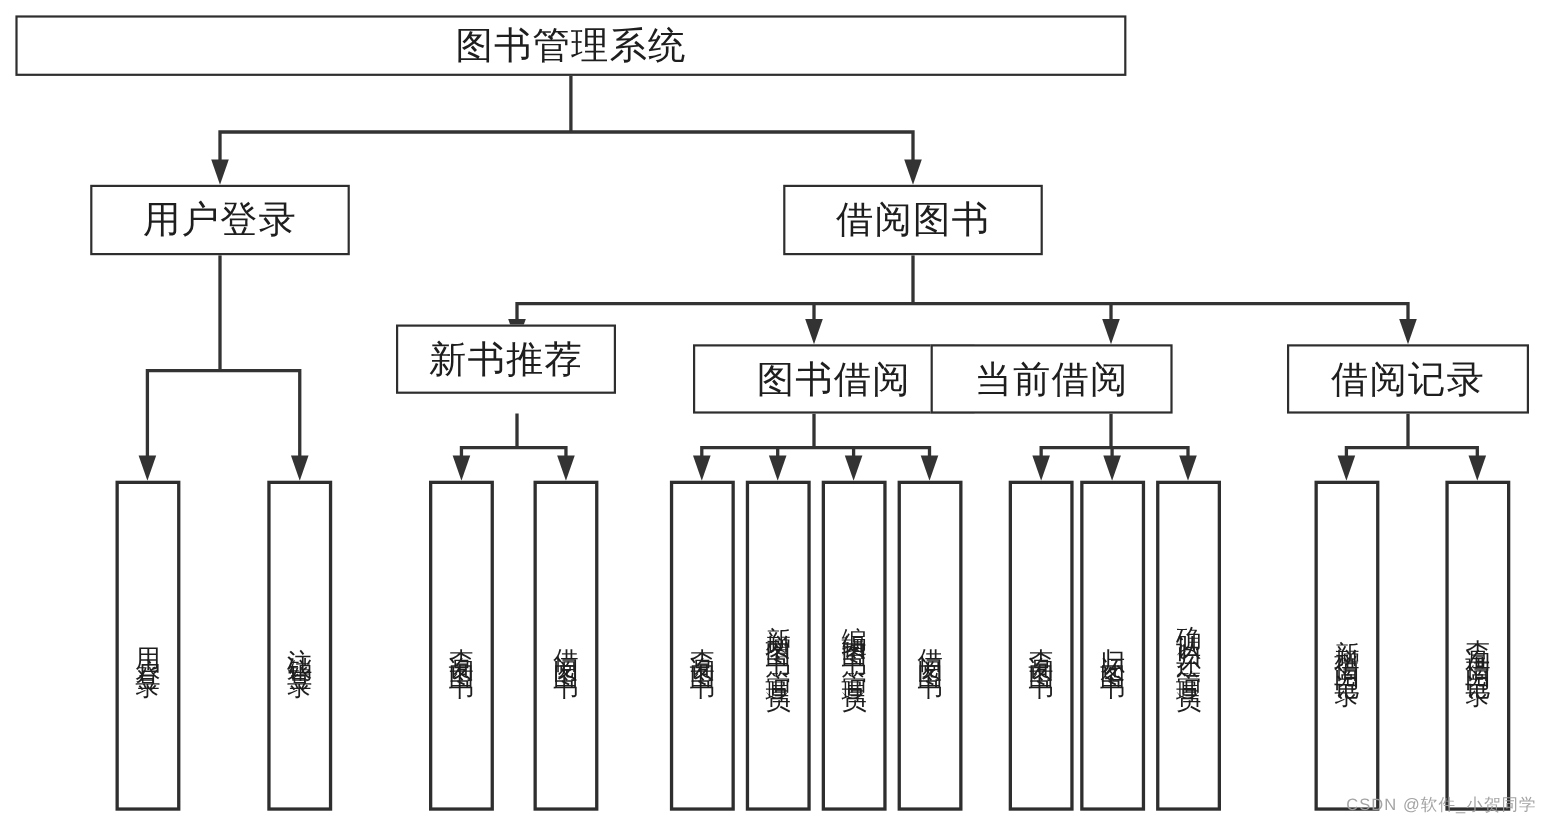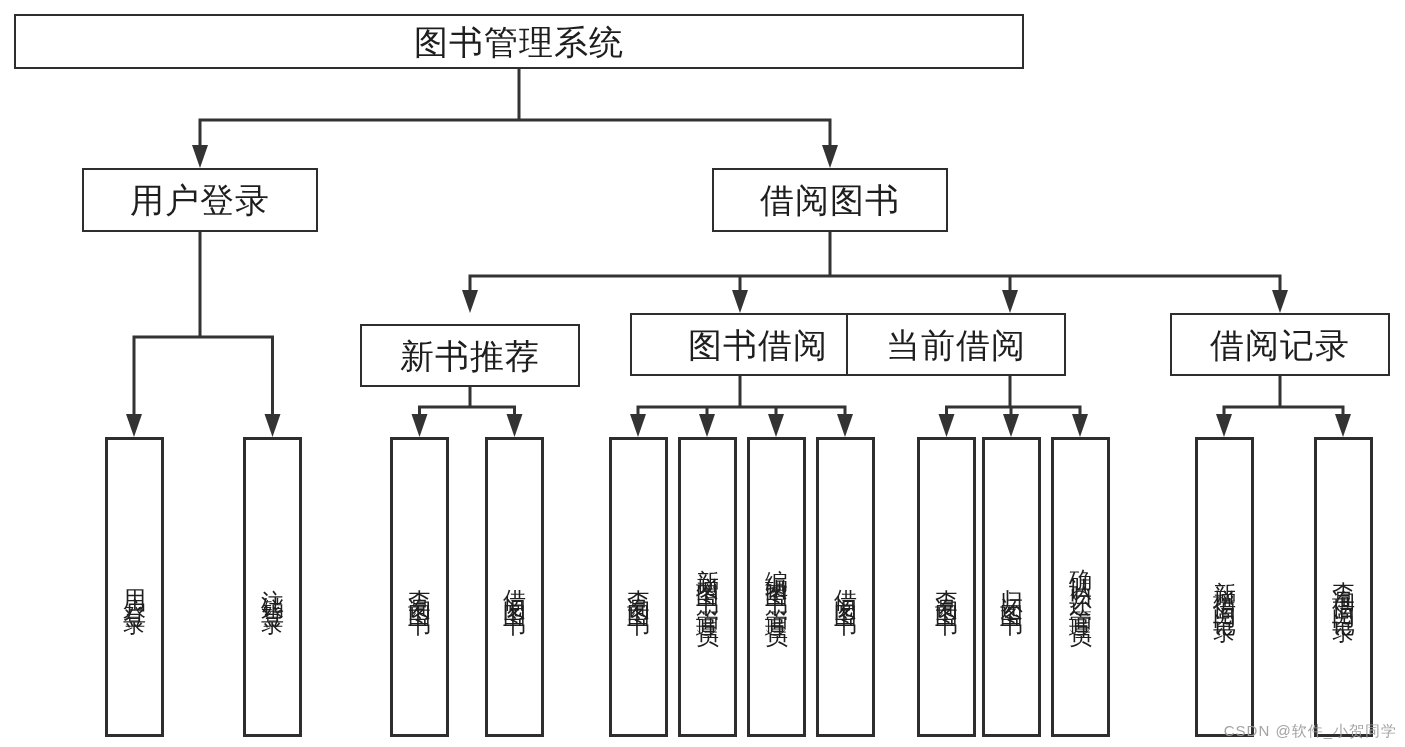--- a/index.html
+++ b/index.html
@@ -98,21 +98,21 @@
     <polygon class="arrowhead" points="1072,414 1088,414 1080,437"></polygon>
     <polygon class="arrowhead" points="1216,414 1232,414 1224,437"></polygon>
     <polygon class="arrowhead" points="1335,414 1351,414 1343,437"></polygon>
   </svg>
 
   <div class="node" style="left:14px;top:14px;width:1010px;height:55px;">图书管理系统</div>
 
   <div class="node" style="left:82px;top:168px;width:236px;height:64px;">用户登录</div>
   <div class="node" style="left:712px;top:168px;width:236px;height:64px;">借阅图书</div>
 
-  <div class="node" style="left:360px;top:324px;width:220px;height:63px;">新书推荐</div>
+  <div class="node" style="left:360px;top:295px;width:200px;height:63px;">新书推荐</div>
   <div class="node" style="left:630px;top:313px;width:256px;height:63px;">图书借阅</div>
   <div class="node" style="left:846px;top:313px;width:220px;height:63px;">当前借阅</div>
   <div class="node" style="left:1170px;top:313px;width:220px;height:63px;">借阅记录</div>
 
   <div class="leaf" style="left:105px;">用户登录</div>
   <div class="leaf" style="left:243px;">注销登录</div>
 
   <div class="leaf" style="left:390px;">查询图书</div>
   <div class="leaf" style="left:485px;">借阅图书</div>
 

